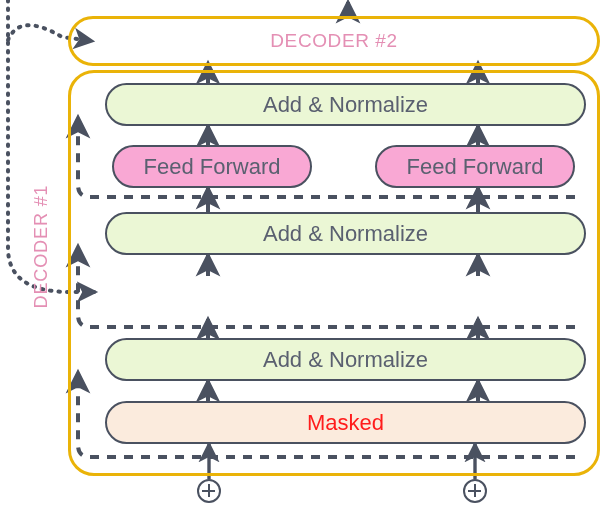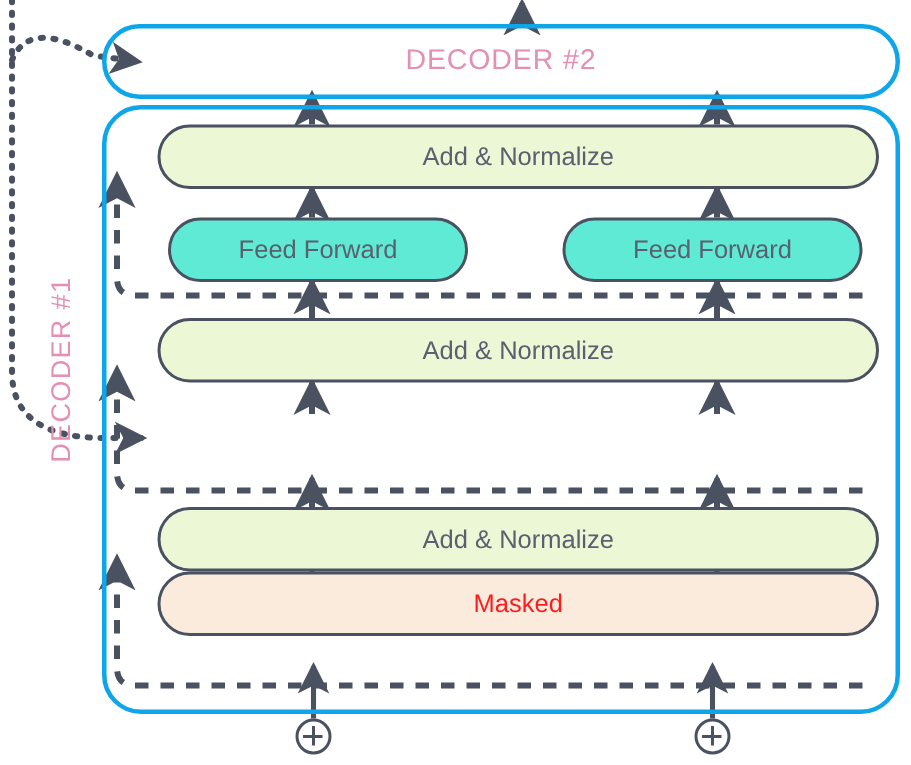--- a/index.html
+++ b/index.html
@@ -17,21 +17,21 @@
   #wires{
     position:absolute;
     left:0;top:0;
     width:607px;height:510px;
     pointer-events:none;
   }
 
   
   .decoder-frame{
     position:absolute;
-    border:3px solid #0ea5e9;
+    border:3px solid #eab308;
     border-radius:26px;
     background:transparent;
     box-sizing:border-box;
   }
   #decoder2-frame{ left:68px; top:16px; width:532px; height:50px; border-radius:25px; }
   #decoder1-frame{ left:68px; top:70px; width:532px; height:406px; border-radius:26px; }
 
   .decoder2-label{
     position:absolute;
     left:0;top:0;
@@ -60,38 +60,38 @@
   
   .node{
     position:absolute;
     box-sizing:border-box;
     border:2.5px solid #4A5160;
     border-radius:22px;
     display:flex;
     align-items:center;
     justify-content:center;
     color:#5A6070;
-    font-size:17px;
+    font-size:22px;
     white-space:nowrap;
   }
   .node.green{ background:#EBF7D5; }
   .node.peach{ background:#FBEBDD; }
-  .node.blue { background:#5eead4; }
+  .node.blue { background:#f9a8d4; }
 
   .wide { left:105px; width:481px; height:43px; }
   .ff-left  { left:112px; width:200px; height:43px; }
   .ff-right { left:375px; width:200px; height:43px; }
 
   #box-addnorm-3 { top:83px; }
   #box-ff-left   { top:145px; }
   #box-ff-right  { top:145px; }
   #box-addnorm-2 { top:212px; }
   #box-encdec    { top:276px; }
   #box-addnorm-1 { top:338px; }
-  #box-masked    { top:381px; }
+  #box-masked    { top:401px; }
 
   .masked-red{ color:#FF1C1C; }
   .attn-rest { color:#5A6070; }
 
   
   .plus-circle{
     position:absolute;
     width:24px;height:24px;
     border:2.5px solid #4A5160;
     border-radius:50%;

